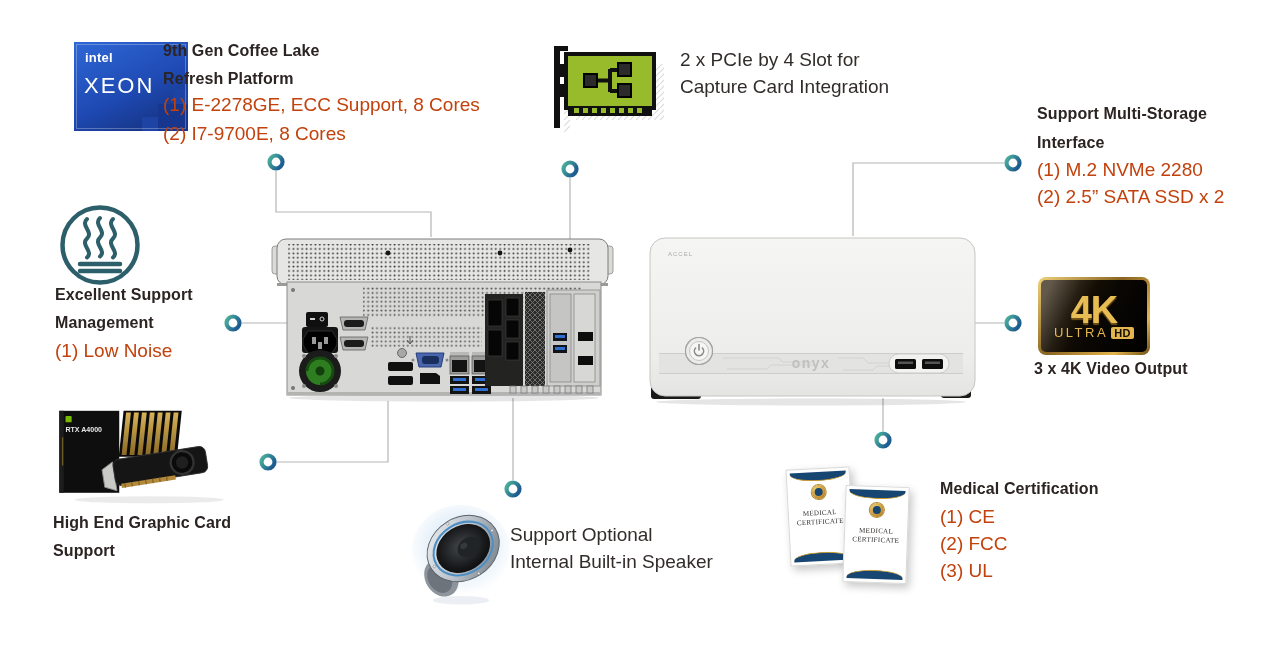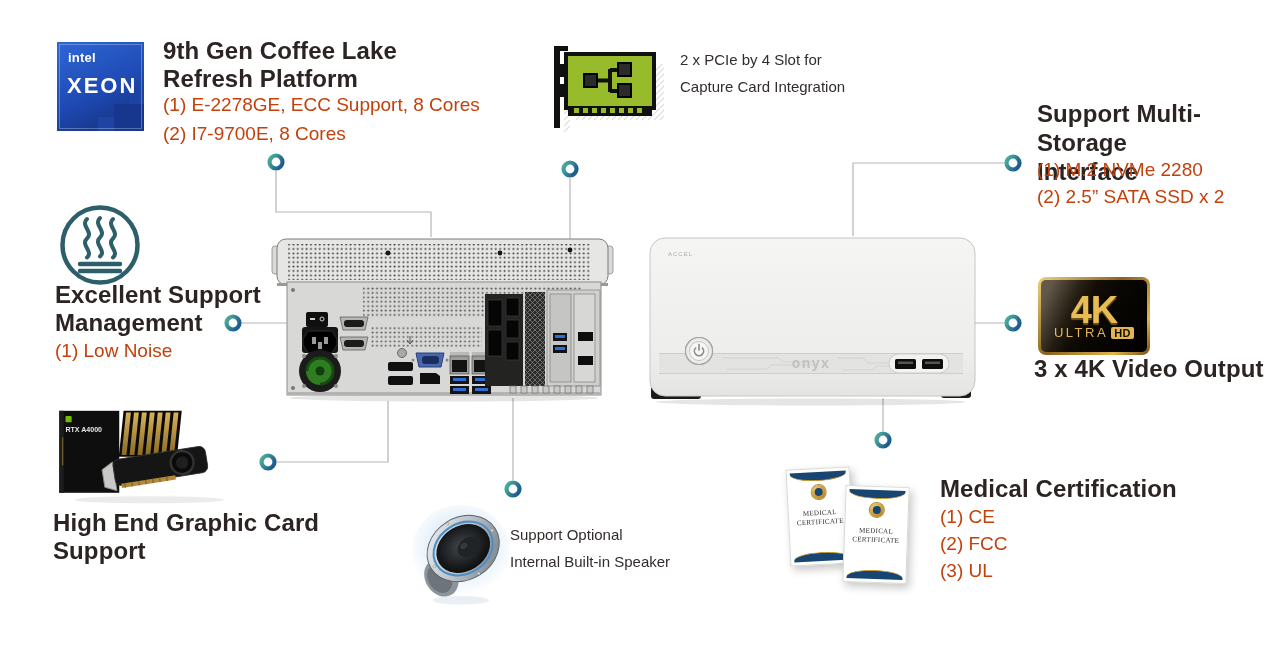--- a/index.html
+++ b/index.html
@@ -1,33 +1,33 @@
 <!DOCTYPE html>
 <html><head>
 <meta charset="utf-8">
 <style>
   *{margin:0;padding:0;box-sizing:border-box}
   html,body{background:#fff}
   body{font-family:"Liberation Sans",sans-serif;color:#2b2422}
   .canvas{position:relative;width:1281px;height:669px;background:#fff;overflow:hidden}
   .abs{position:absolute}
   .preline{white-space:pre-line}
-  .feat-title{font-weight:700;font-size:24px;line-height:28px;color:#2b2422;letter-spacing:.1px}
-  .feat-text{font-size:15px;line-height:27px;color:#322d2b}
+  .feat-title{font-weight:700;font-size:16px;line-height:28px;color:#2b2422;letter-spacing:.1px}
+  .feat-text{font-size:19px;line-height:27px;color:#322d2b}
   .feat-item{font-size:19px;line-height:29px;color:#c2410c}
   .feat-item-sm{font-size:19px;line-height:27px;color:#c2410c}
 
   
-  .xeon{left:57px;top:42px;width:87px;height:89px;background:linear-gradient(155deg,#2f67d6 0%,#1e49b2 55%,#132c72 100%);color:#fff;overflow:hidden}
+  .xeon{left:74px;top:42px;width:114px;height:89px;background:linear-gradient(155deg,#2f67d6 0%,#1e49b2 55%,#132c72 100%);color:#fff;overflow:hidden}
   .xeon::after{content:"";position:absolute;inset:2px;border:1px solid rgba(255,255,255,.28);pointer-events:none}
   .xeon .sq1{position:absolute;right:0;bottom:0;width:30px;height:27px;background:#17378f}
   .xeon .sq2{position:absolute;right:0;bottom:27px;width:15px;height:15px;background:#1d43a4}
   .xeon .sq3{position:absolute;right:30px;bottom:0;width:16px;height:14px;background:#1d43a4}
   .xeon-intel{position:absolute;left:11px;top:8px;font-size:13px;font-weight:600;letter-spacing:.2px}
-  .xeon-name{position:absolute;left:10px;top:31px;font-size:22px;font-weight:700;letter-spacing:2px}
+  .xeon-name{position:absolute;left:10px;top:31px;font-size:22px;font-weight:400;letter-spacing:2px}
 
   
   .k4-logo{left:1038px;top:277px;width:112px;height:78px;padding:3px;border-radius:8px;
     background:linear-gradient(135deg,#f0d27a,#8a6420 45%,#e3b54e 80%,#6e4f16)}
   .k4-inner{position:relative;width:100%;height:100%;border-radius:5px;overflow:hidden;
     background:linear-gradient(120deg,#2a1c05 0%,#0a0703 55%,#000 100%);
     display:flex;flex-direction:column;align-items:center;justify-content:center}
   .k4-big{font-size:38px;font-weight:700;line-height:36px;color:#e7bc52;letter-spacing:-1px;text-shadow:0 2px 1px #6e4f16}
   .k4-row{display:flex;align-items:center;gap:3px;margin-top:-3px}
   .k4-ultra{font-size:13px;letter-spacing:2.5px;color:#e2b54e;font-weight:500}

